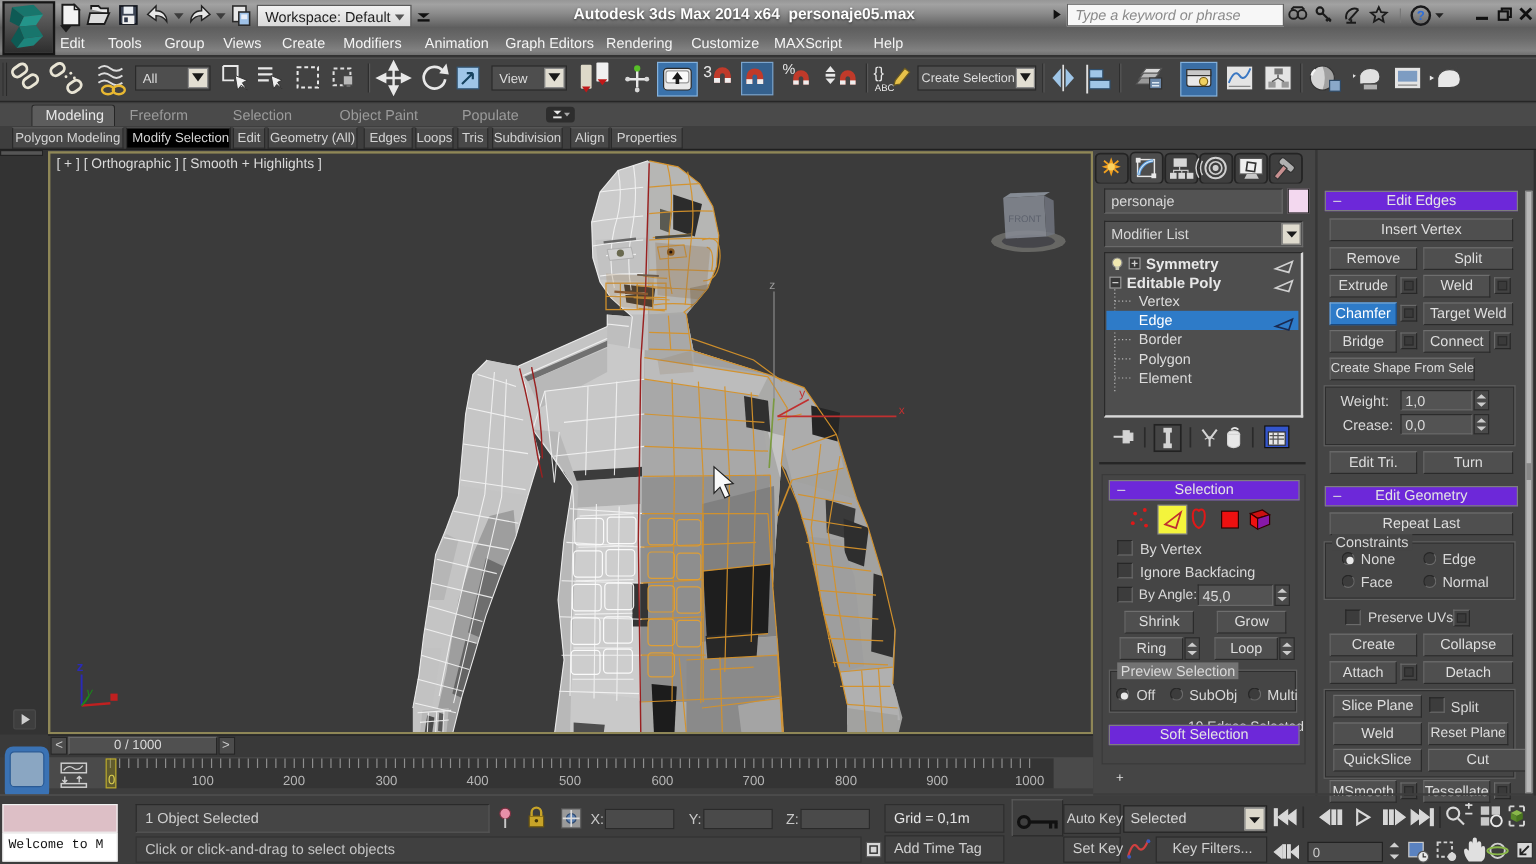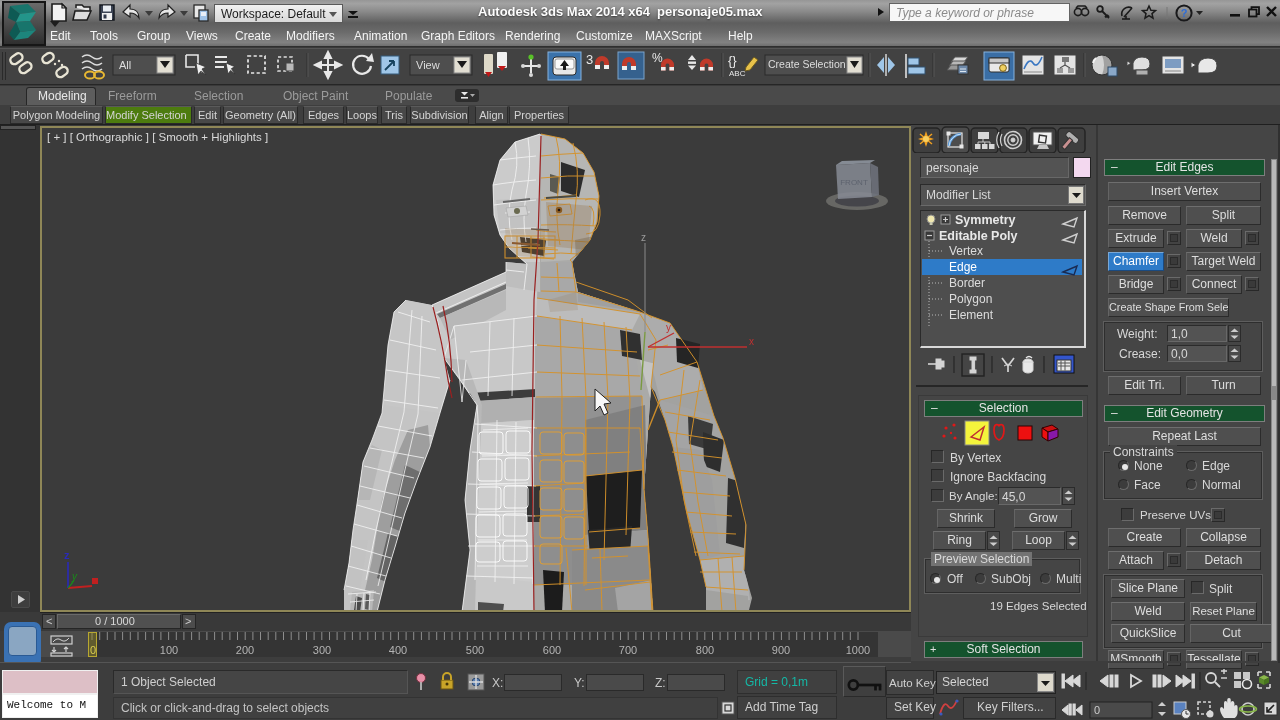--- a/index.html
+++ b/index.html
@@ -8,21 +8,21 @@
 #page { position:relative; width:1280px; height:720px; overflow:hidden; }
 .abs { position:absolute; }
 .txt { position:absolute; white-space:nowrap; }
 .pbtn { position:absolute; background:#4f4f4f; border:1px solid #2b2b2b; white-space:nowrap; overflow:hidden;
   border-top-color:#6e6e6e; border-left-color:#646464; color:#dedede;
   font-size:12px; text-align:center; line-height:17px; height:19px; }
 .sq { position:absolute; width:14px; height:14px; background:#434343;
   border:1px solid #6a6a6a; border-bottom-color:#282828; border-right-color:#282828; }
 .sq:after { content:""; position:absolute; left:2px; top:2px; right:2px; bottom:2px;
   background:#3a3a3a; border:1px solid #2b2b2b; }
-.rhead { position:absolute; background:#14532d; border:1px solid #7e7e7e;
+.rhead { position:absolute; background:#6d28d9; border:1px solid #7e7e7e;
   color:#e4e4e4; font-size:12px; text-align:center; height:17px; line-height:15px; }
 .chk { position:absolute; width:13px; height:13px; background:#3c3c3c;
   border:1px solid #272727; border-bottom-color:#6a6a6a; border-right-color:#6a6a6a; }
 .rad { position:absolute; width:11px; height:11px; border-radius:50%; background:#3c3c3c;
   border:1px solid #272727; border-bottom-color:#6a6a6a; border-right-color:#6a6a6a; }
 .rad.on:after { content:""; position:absolute; left:2.5px; top:2.5px; width:6px; height:6px;
   border-radius:50%; background:#e8e8e8; }
 .fld { position:absolute; background:#535353; border:1px solid #2b2b2b;
   border-bottom-color:#686868; border-right-color:#686868; color:#dcdcdc; font-size:12px; }
 .ptxt { position:absolute; white-space:nowrap; font-size:12px; color:#d8d8d8; }
@@ -340,21 +340,21 @@
 <div class="txt" style="left:385px;top:89px;font-size:12px;color:#9b9b9b;">Populate</div>
 <div class="abs" style="left:455px;top:89px;width:24px;height:13px;background:#2d2d2d;border-radius:3px;"></div>
 <svg class="abs" style="left:459px;top:92px" width="16" height="8">
       <polygon points="2,0 9,0 5.5,3.5" fill="#e8e8e8"></polygon>
       <rect x="2" y="5" width="7" height="1.6" fill="#e8e8e8"></rect>
       <polygon points="11,2 16,2 13.5,5" fill="#aaa"></polygon>
     </svg>
 <div class="abs" id="ribbonrow" style="left:0;top:105px;width:1280px;height:20px;background:#3e3e3e;border-bottom:1px solid #1f1f1f;"></div>
 
 <div class="abs" style="left:10px;top:106px;width:93px;height:18px;background:#484848;border:1px solid #2a2a2a;border-top-color:#5a5a5a;color:#d4d4d4;font-size:11px;text-align:center;line-height:16px;white-space:nowrap;overflow:hidden;">Polygon Modeling</div>
-<div class="abs" style="left:105px;top:106px;width:87px;height:18px;background:#4d7c0f;border:1px solid #2a2a2a;border-top-color:#5a5a5a;color:#d4d4d4;font-size:11px;text-align:left;line-height:16px;white-space:nowrap;overflow:hidden;">Modify Selection</div>
+<div class="abs" style="left:105px;top:106px;width:87px;height:18px;background:#000000;border:1px solid #2a2a2a;border-top-color:#5a5a5a;color:#d4d4d4;font-size:11px;text-align:right;line-height:16px;white-space:nowrap;overflow:hidden;">Modify Selection</div>
 <div class="abs" style="left:194px;top:106px;width:27px;height:18px;background:#484848;border:1px solid #2a2a2a;border-top-color:#5a5a5a;color:#d4d4d4;font-size:11px;text-align:center;line-height:16px;white-space:nowrap;overflow:hidden;">Edit</div>
 <div class="abs" style="left:223px;top:106px;width:75px;height:18px;background:#484848;border:1px solid #2a2a2a;border-top-color:#5a5a5a;color:#d4d4d4;font-size:11px;text-align:center;line-height:16px;white-space:nowrap;overflow:hidden;">Geometry (All)</div>
 <div class="abs" style="left:303px;top:106px;width:41px;height:18px;background:#484848;border:1px solid #2a2a2a;border-top-color:#5a5a5a;color:#d4d4d4;font-size:11px;text-align:center;line-height:16px;white-space:nowrap;overflow:hidden;">Edges</div>
 <div class="abs" style="left:346px;top:106px;width:32px;height:18px;background:#484848;border:1px solid #2a2a2a;border-top-color:#5a5a5a;color:#d4d4d4;font-size:11px;text-align:center;line-height:16px;white-space:nowrap;overflow:hidden;">Loops</div>
 <div class="abs" style="left:381px;top:106px;width:26px;height:18px;background:#484848;border:1px solid #2a2a2a;border-top-color:#5a5a5a;color:#d4d4d4;font-size:11px;text-align:center;line-height:16px;white-space:nowrap;overflow:hidden;">Tris</div>
 <div class="abs" style="left:410px;top:106px;width:59px;height:18px;background:#484848;border:1px solid #2a2a2a;border-top-color:#5a5a5a;color:#d4d4d4;font-size:11px;text-align:center;line-height:16px;white-space:nowrap;overflow:hidden;">Subdivision</div>
 <div class="abs" style="left:475px;top:106px;width:33px;height:18px;background:#484848;border:1px solid #2a2a2a;border-top-color:#5a5a5a;color:#d4d4d4;font-size:11px;text-align:center;line-height:16px;white-space:nowrap;overflow:hidden;">Align</div>
 <div class="abs" style="left:509px;top:106px;width:60px;height:18px;background:#484848;border:1px solid #2a2a2a;border-top-color:#5a5a5a;color:#d4d4d4;font-size:11px;text-align:center;line-height:16px;white-space:nowrap;overflow:hidden;">Properties</div>
 
 <div class="abs" style="left:0;top:125px;width:40px;height:487px;background:#333333;"></div>
@@ -669,21 +669,21 @@
 </svg>
 
 <div class="txt" style="left:492px;top:676px;font-size:12px;color:#c8c8c8;">X:</div>
 <div class="abs" style="left:504px;top:674px;width:58px;height:17px;background:#4a4a4a;border:1px solid #2a2a2a;"></div>
 <div class="txt" style="left:574px;top:676px;font-size:12px;color:#c8c8c8;">Y:</div>
 <div class="abs" style="left:586px;top:674px;width:58px;height:17px;background:#4a4a4a;border:1px solid #2a2a2a;"></div>
 <div class="txt" style="left:655px;top:676px;font-size:12px;color:#c8c8c8;">Z:</div>
 <div class="abs" style="left:667px;top:674px;width:58px;height:17px;background:#4a4a4a;border:1px solid #2a2a2a;"></div>
 
 <div class="abs" style="left:737px;top:670px;width:100px;height:24px;background:#404040;border:1px solid #2e2e2e;"></div>
-<div class="txt" style="left:745px;top:675px;font-size:12px;color:#14b8a6;">Grid = 0,1m</div>
+<div class="txt" style="left:745px;top:675px;font-size:12px;color:#e5e5e5;">Grid = 0,1m</div>
 
 <div class="abs" style="left:843px;top:666px;width:43px;height:31px;background:#3f3f3f;border:1px solid #5a5a5a;border-bottom-color:#2a2a2a;border-right-color:#2a2a2a;"></div>
 <svg class="abs" style="left:847px;top:676px" width="38" height="18" viewBox="0 0 42 18">
   <circle cx="7" cy="9" r="5" fill="none" stroke="#111" stroke-width="3"></circle>
   <rect x="12" y="7.5" width="26" height="3" fill="#111"></rect>
   <rect x="30" y="10" width="3" height="5" fill="#111"></rect>
       <rect x="35" y="10" width="3" height="5" fill="#111"></rect>
 </svg>
 
 <div class="abs" style="left:113px;top:697px;width:605px;height:22px;background:#404040;border:1px solid #333;"></div>
@@ -960,21 +960,21 @@
 <div class="grp" style="left:925px;top:559px;width:155px;height:34px;border-color:#2e2e2e;"></div>
 <div class="ptxt" style="left:931px;top:552px;background:#737373;padding:0 3px;">Preview Selection</div>
 <div class="rad on" style="left:930px;top:573px;"></div>
 <div class="ptxt" style="left:947px;top:572px;">Off</div>
 <div class="rad" style="left:975px;top:573px;"></div>
 <div class="ptxt" style="left:991px;top:572px;">SubObj</div>
 <div class="rad" style="left:1040px;top:573px;"></div>
 <div class="ptxt" style="left:1056px;top:572px;">Multi</div>
 <div class="ptxt" style="left:990px;top:600px;font-size:11.5px;">19 Edges Selected</div>
 
-<div class="rhead" style="left:924px;top:641px;width:159px;">Soft Selection</div>
+<div class="rhead" style="left:924px;top:604px;width:159px;">Soft Selection</div>
 <div class="txt" style="left:930px;top:643px;font-size:11px;color:#e0e0e0;">+</div>
 
 <div class="abs" style="left:1096px;top:125px;width:2px;height:538px;background:#363636;"></div>
 
 <div class="rhead" style="left:1104px;top:159px;width:161px;">Edit Edges</div>
 <div class="txt" style="left:1111px;top:160px;font-size:12px;color:#e0e0e0;">–</div>
 <div class="pbtn" style="left:1108px;top:182px;width:153px;">Insert Vertex</div>
 <div class="pbtn" style="left:1108px;top:206px;width:73px;">Remove</div>
 <div class="pbtn" style="left:1186px;top:206px;width:75px;">Split</div>
 <div class="pbtn" style="left:1108px;top:229px;width:56px;">Extrude</div>

